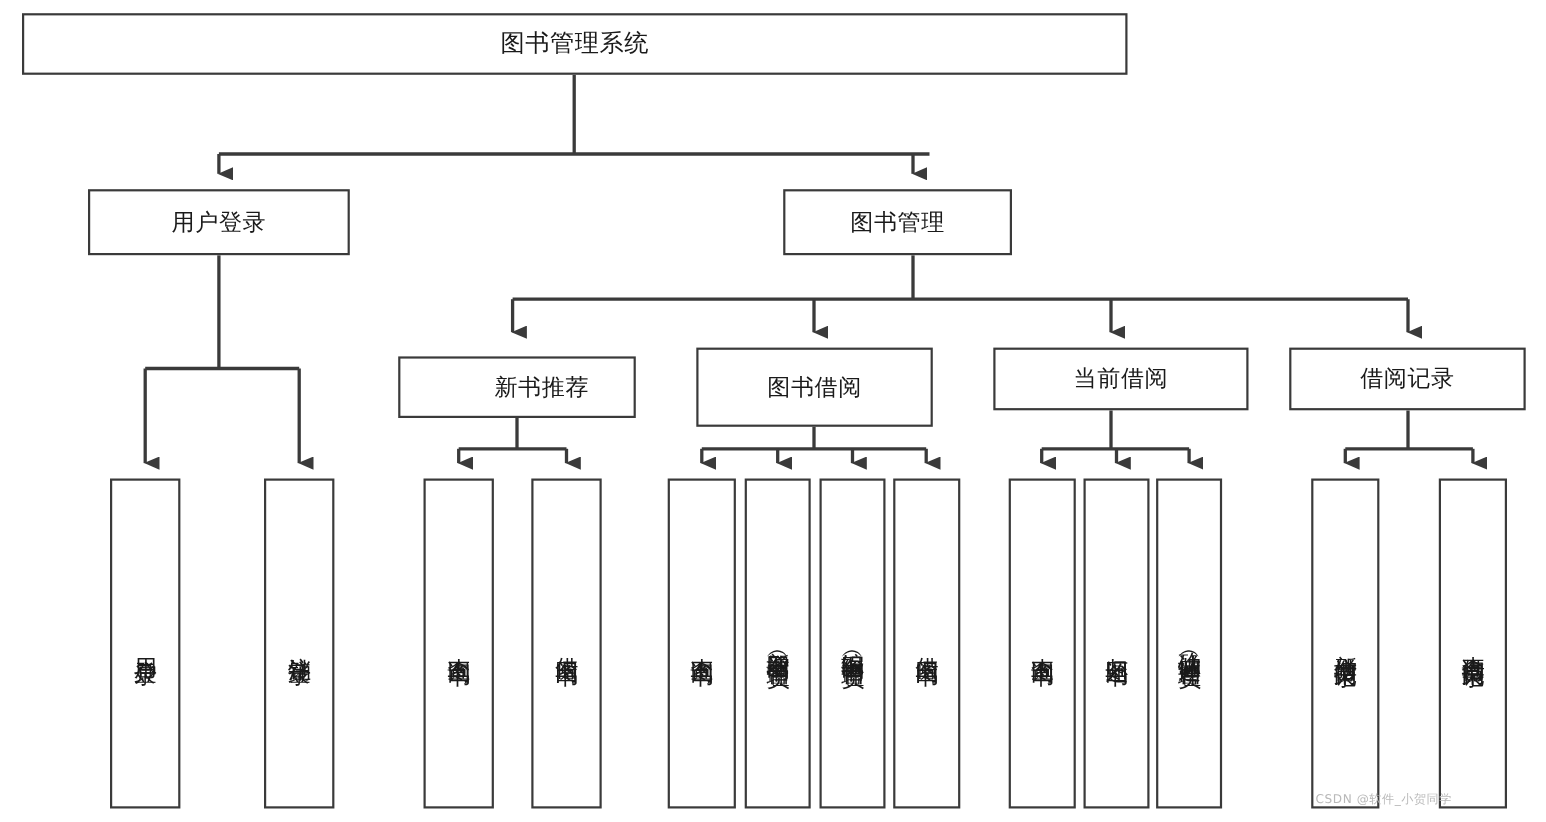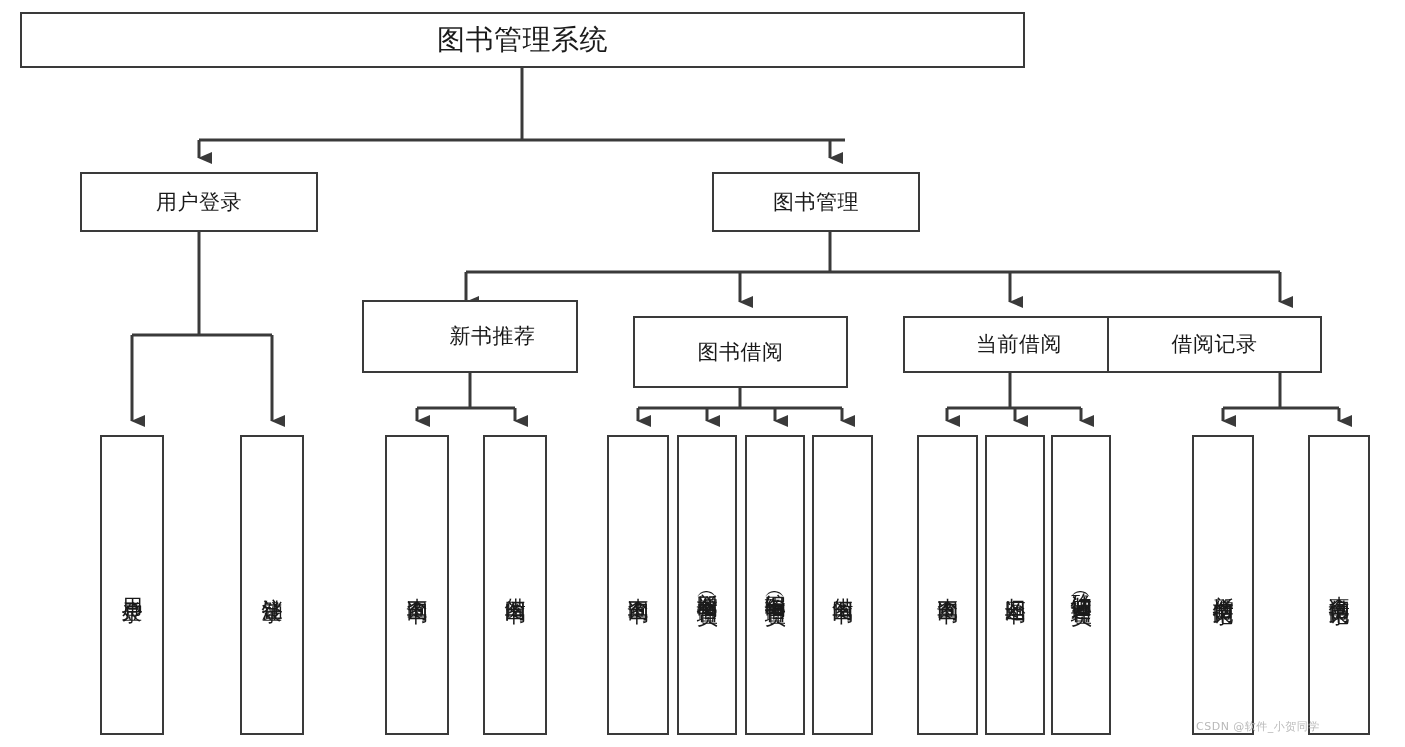--- a/index.html
+++ b/index.html
@@ -39,21 +39,21 @@
     display: block;
     text-align: center;
     line-height: 1.15;
     letter-spacing: 0.5px;
   }
   
   .node.h .node-label {
     font-size: 21px;
   }
   .node.h.root .node-label {
-    font-size: 28px;
+    font-size: 22px;
   }
   
   .node.v {
     align-items: center;
     justify-content: center;
   }
   .node.v .node-label {
     writing-mode: vertical-rl;
     text-orientation: upright;
     font-size: 21px;
@@ -129,30 +129,30 @@
     <span class="node-label">图书管理系统</span>
   </div>
 
   <div class="node h" style="left:80px; top:172px; width:238px; height:60px;">
     <span class="node-label">用户登录</span>
   </div>
   <div class="node h" style="left:712px; top:172px; width:208px; height:60px;">
     <span class="node-label">图书管理</span>
   </div>
 
-  <div class="node h" style="left:362px; top:300px; width:216px; height:73px;padding-left:45px;">
+  <div class="node h" style="left:362px; top:324px; width:216px; height:56px;padding-left:45px;">
     <span class="node-label">新书推荐</span>
   </div>
   <div class="node h" style="left:633px; top:316px; width:215px; height:72px;">
     <span class="node-label">图书借阅</span>
   </div>
   <div class="node h" style="left:903px; top:316px; width:232px; height:57px;">
     <span class="node-label">当前借阅</span>
   </div>
-  <div class="node h" style="left:1107px; top:316px; width:215px; height:57px;">
+  <div class="node h" style="left:1172px; top:316px; width:215px; height:57px;">
     <span class="node-label">借阅记录</span>
   </div>
 
   <div class="node v" style="left:100px; top:435px; width:64px; height:300px;">
     <span class="node-label">用户登录</span>
   </div>
   <div class="node v" style="left:240px; top:435px; width:64px; height:300px;">
     <span class="node-label">注销登录</span>
   </div>
 

